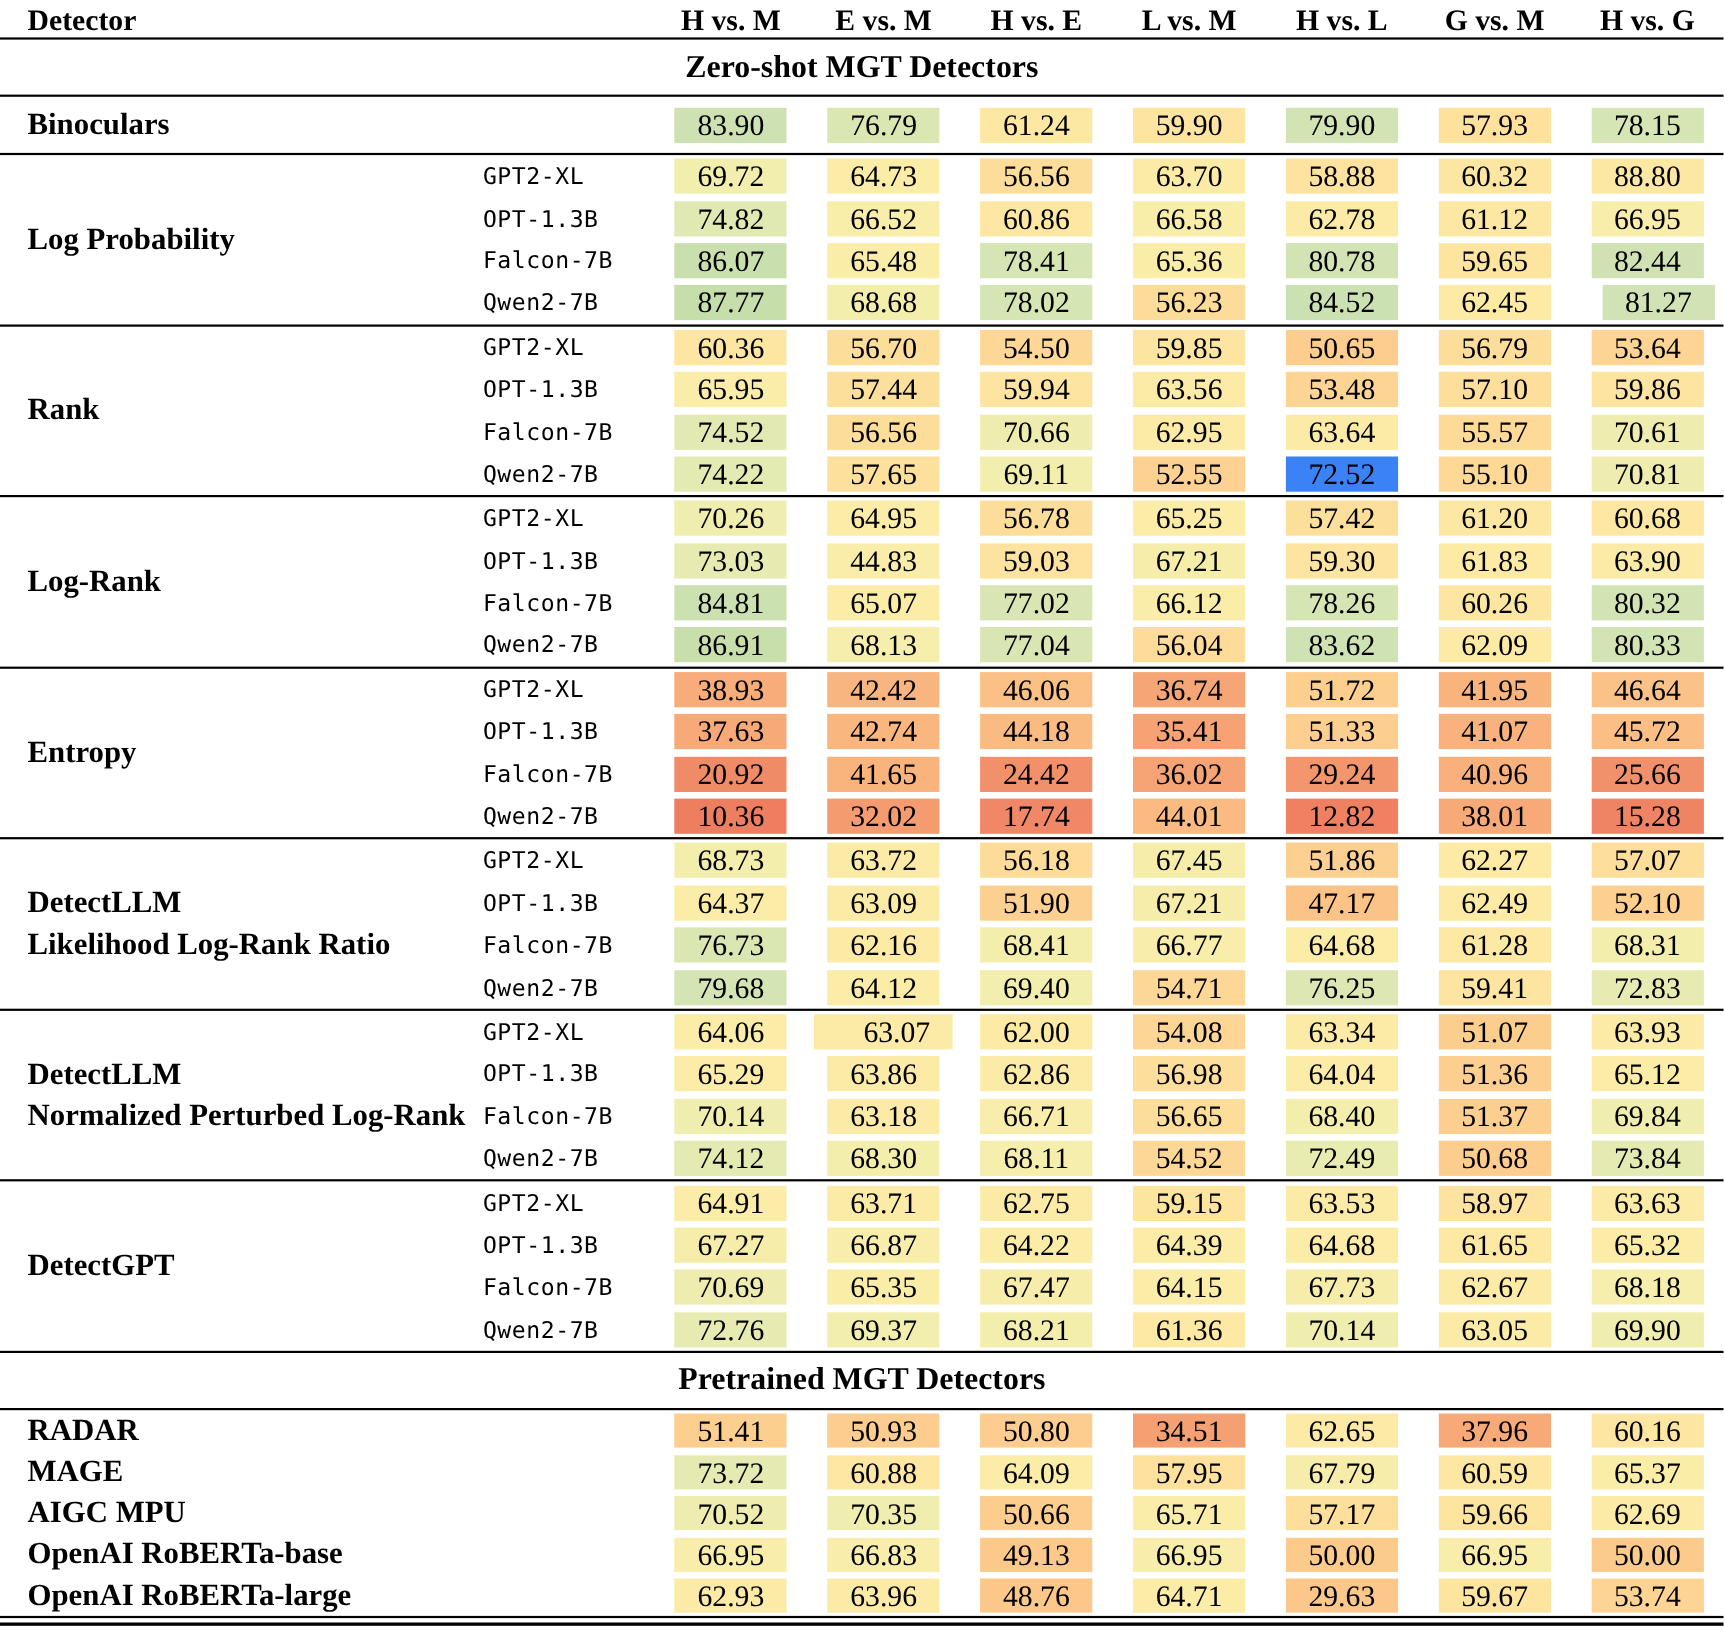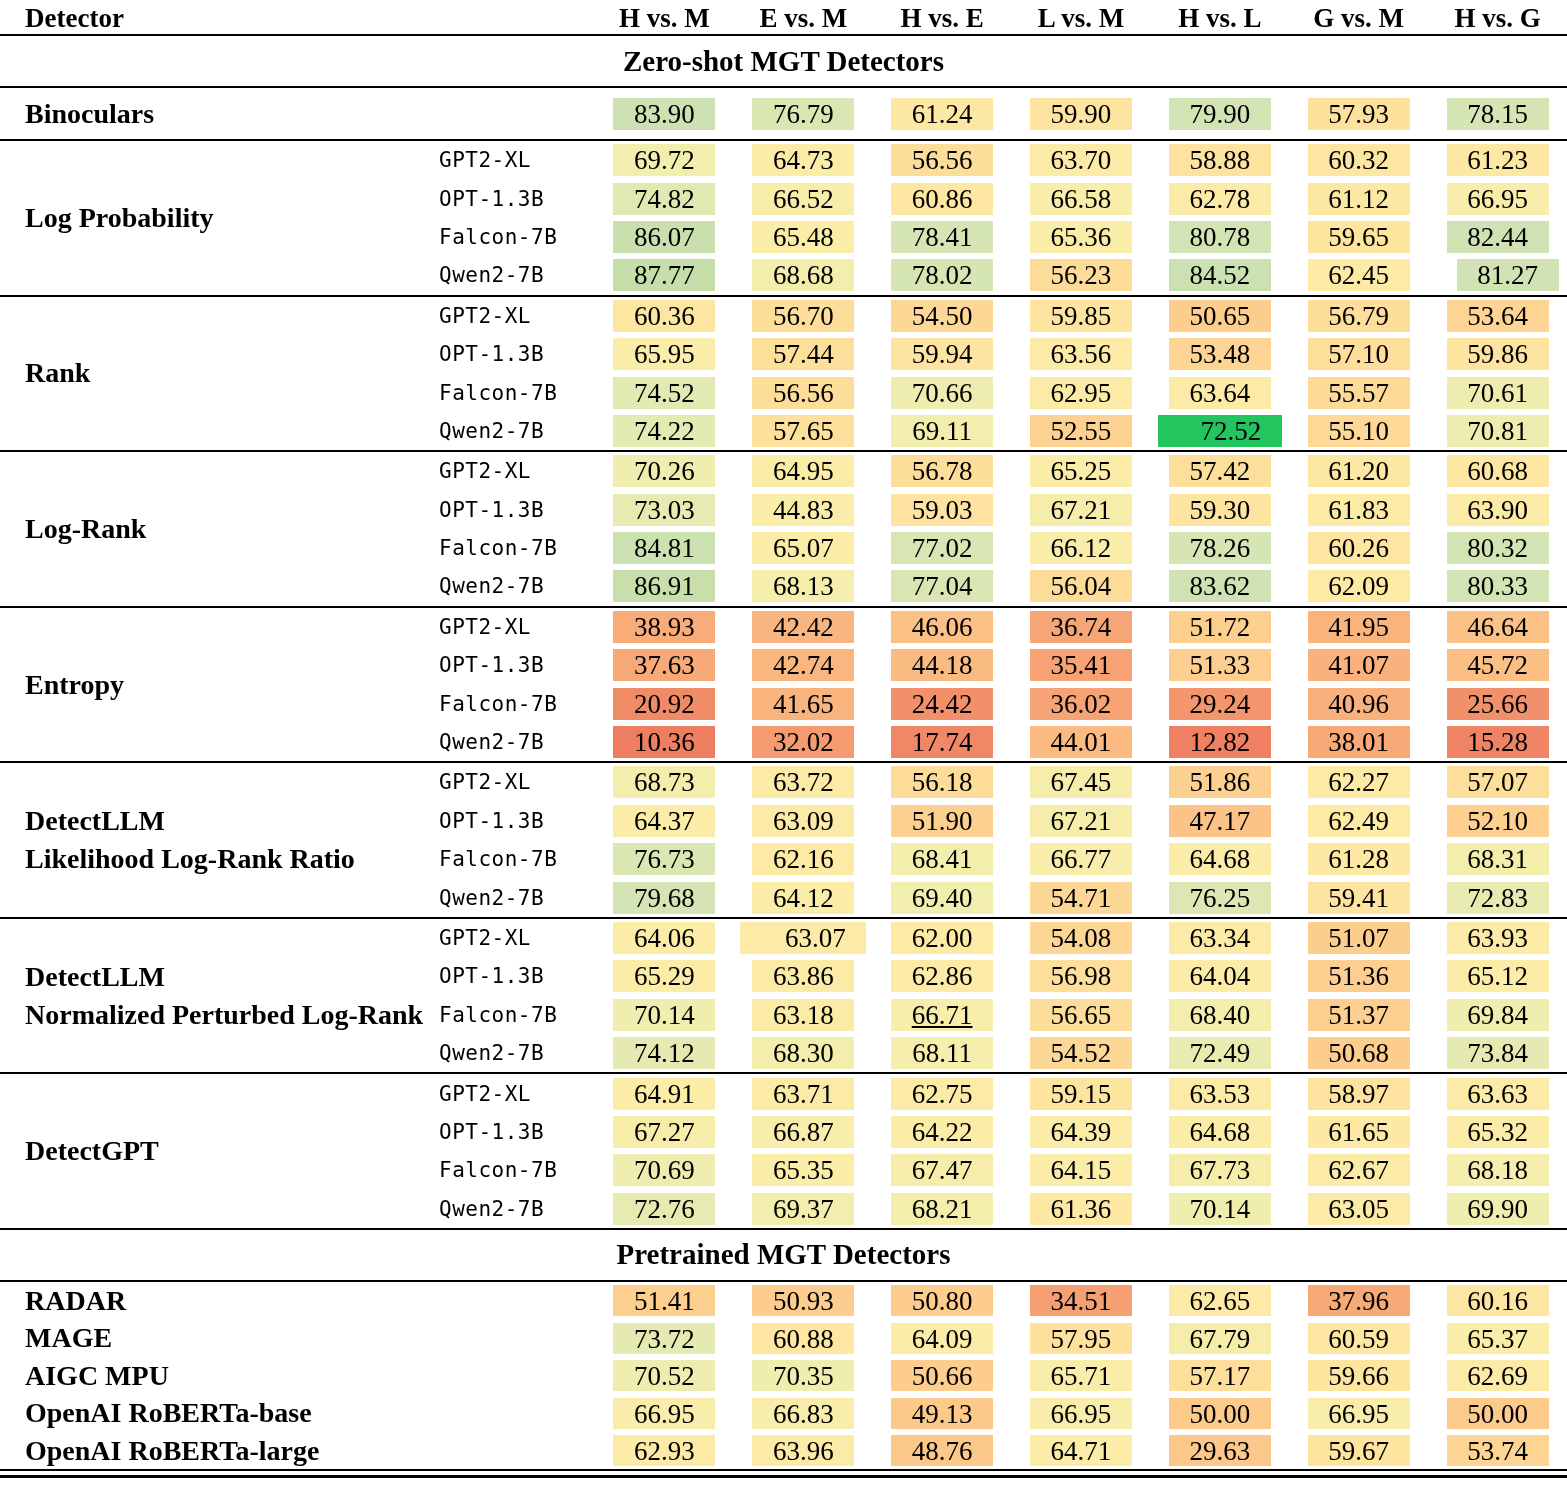--- a/index.html
+++ b/index.html
@@ -153,21 +153,21 @@
         <div class="vcell">
           <div class="chip" style="background: rgb(252, 235, 167);">63.70</div>
         </div>
         <div class="vcell">
           <div class="chip" style="background: rgb(253, 227, 159);">58.88</div>
         </div>
         <div class="vcell">
           <div class="chip" style="background: rgb(253, 230, 162);">60.32</div>
         </div>
         <div class="vcell">
-          <div class="chip" style="background: rgb(253, 232, 163);">61.23</div>
+          <div class="chip" style="background: rgb(253, 232, 163);">88.80</div>
         </div>
         <div class="model" style="grid-column: 2;">OPT-1.3B</div>
         <div class="vcell">
           <div class="chip" style="background: rgb(225, 233, 178);">74.82</div>
         </div>
         <div class="vcell">
           <div class="chip" style="background: rgb(249, 237, 170);">66.52</div>
         </div>
         <div class="vcell">
           <div class="chip" style="background: rgb(253, 231, 163);">60.86</div>
@@ -306,21 +306,21 @@
         <div class="vcell">
           <div class="chip" style="background: rgb(253, 224, 156);">57.65</div>
         </div>
         <div class="vcell">
           <div class="chip" style="background: rgb(242, 238, 173);">69.11</div>
         </div>
         <div class="vcell">
           <div class="chip" style="background: rgb(253, 209, 145);">52.55</div>
         </div>
         <div class="vcell">
-          <div class="chip" style="background: #22c55e; padding-left: 22px;">72.52</div>
+          <div class="chip" style="background: #3b82f6;">72.52</div>
         </div>
         <div class="vcell">
           <div class="chip" style="background: rgb(253, 216, 150);">55.10</div>
         </div>
         <div class="vcell">
           <div class="chip" style="background: rgb(238, 237, 175);">70.81</div>
         </div>
       </div>
     </div>
     <div class="group">
@@ -652,21 +652,21 @@
           <div class="chip" style="background: rgb(251, 236, 168);">65.12</div>
         </div>
         <div class="model" style="grid-column: 2;">Falcon-7B</div>
         <div class="vcell">
           <div class="chip" style="background: rgb(240, 238, 174);">70.14</div>
         </div>
         <div class="vcell">
           <div class="chip" style="background: rgb(252, 235, 166);">63.18</div>
         </div>
         <div class="vcell">
-          <div class="chip" style="background: rgb(248, 237, 170); text-decoration: underline;">66.71</div>
+          <div class="chip" style="background: rgb(248, 237, 170);">66.71</div>
         </div>
         <div class="vcell">
           <div class="chip" style="background: rgb(253, 221, 154);">56.65</div>
         </div>
         <div class="vcell">
           <div class="chip" style="background: rgb(244, 238, 172);">68.40</div>
         </div>
         <div class="vcell">
           <div class="chip" style="background: rgb(252, 206, 143);">51.37</div>
         </div>

